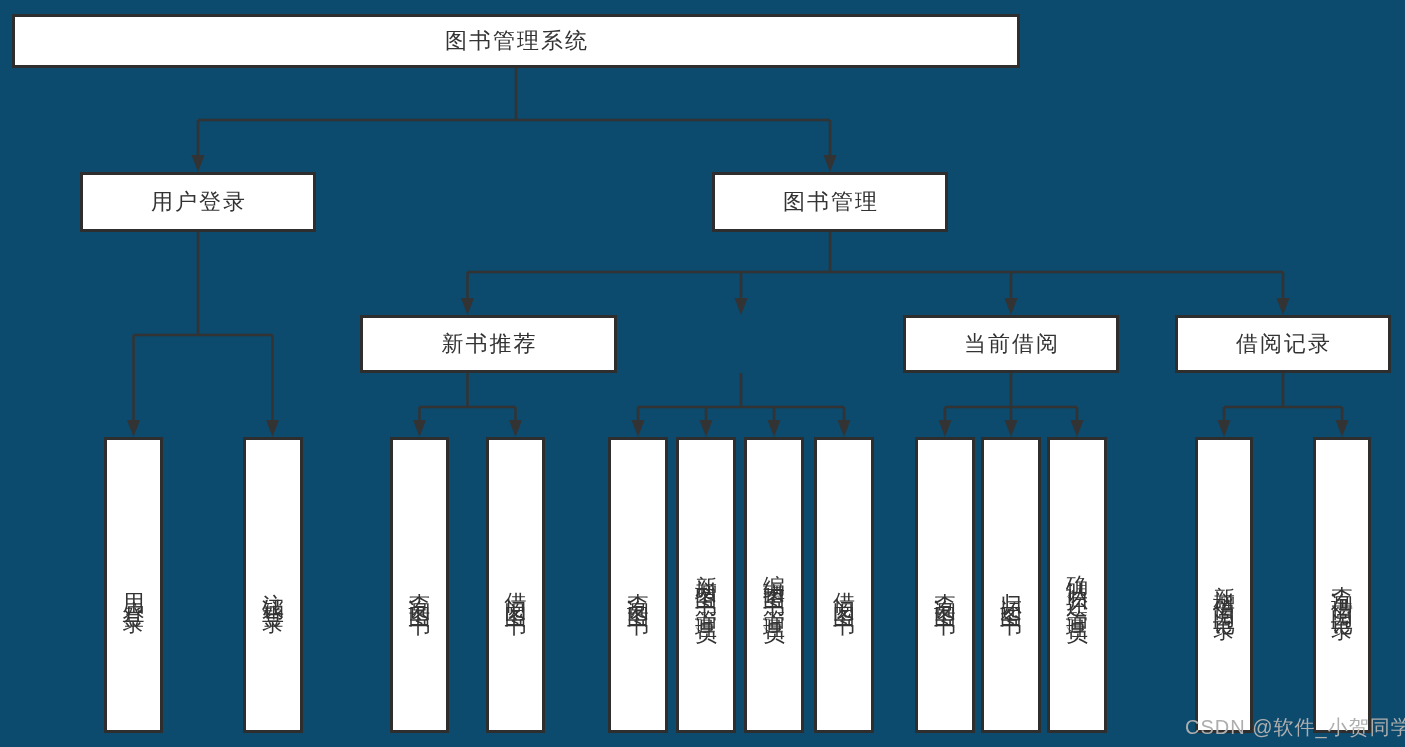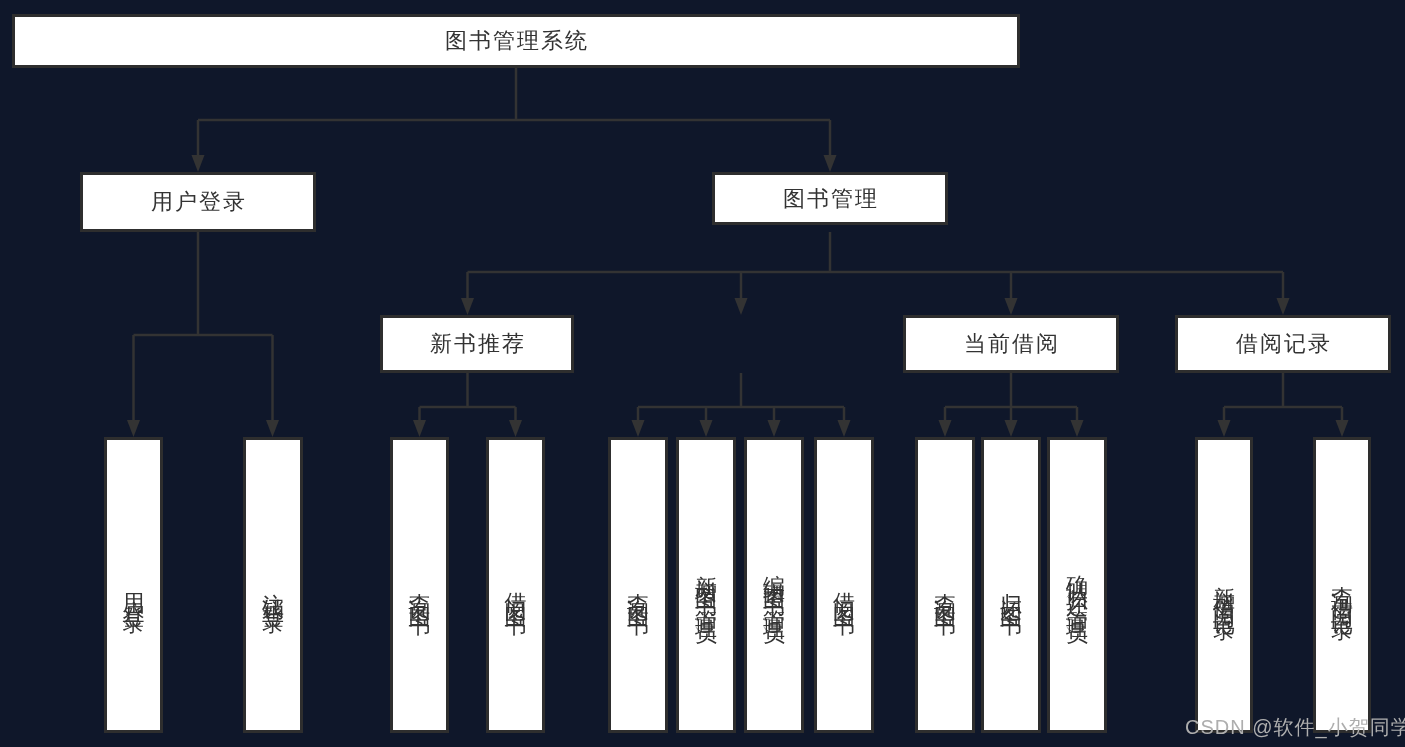--- a/index.html
+++ b/index.html
@@ -1,18 +1,18 @@
 <!DOCTYPE html>
 <html><head>
 <meta charset="utf-8">
 <title>图书管理系统</title>
 <style>
   html,body{margin:0;padding:0;background:#ffffff;}
   .stage{
-    position:relative;width:1405px;height:747px;background:#0f172a;
+    position:relative;width:1405px;height:747px;background:#0c4a6e;
     font-family:"Liberation Sans","DejaVu Sans",sans-serif;overflow:hidden;
   }
   svg.wires{position:absolute;left:0;top:0;width:1405px;height:747px;}
   .box{
     position:absolute;box-sizing:border-box;background:#ffffff;
     border:3px solid #2e2e2e;display:flex;align-items:center;justify-content:center;
     color:#333333;z-index:2;
   }
   .box.h span{
     font-size:22px;letter-spacing:2px;padding-left:2px;white-space:nowrap;
@@ -97,25 +97,25 @@
     </g>
   </svg>
 
   <div class="box h" style="left:12px;top:14px;width:1008px;height:54px">
     <span>图书管理系统</span>
   </div>
 
   <div class="box h" style="left:80px;top:172px;width:236px;height:60px">
     <span>用户登录</span>
   </div>
-  <div class="box h" style="left:712px;top:172px;width:236px;height:53px">
+  <div class="box h" style="left:712px;top:172px;width:236px;height:60px">
     <span>图书管理</span>
   </div>
 
-  <div class="box h" style="left:380px;top:315px;width:194px;height:58px">
+  <div class="box h" style="left:360px;top:315px;width:257px;height:58px">
     <span>新书推荐</span>
   </div>
   <div class="box h" style="left:1175px;top:315px;width:216px;height:58px">
     <span>借阅记录</span>
   </div>
   <div class="box h" style="left:903px;top:315px;width:216px;height:58px">
     <span>当前借阅</span>
   </div>
 
   <div class="box v" style="left:104px;top:437px;width:59px;height:296px">

